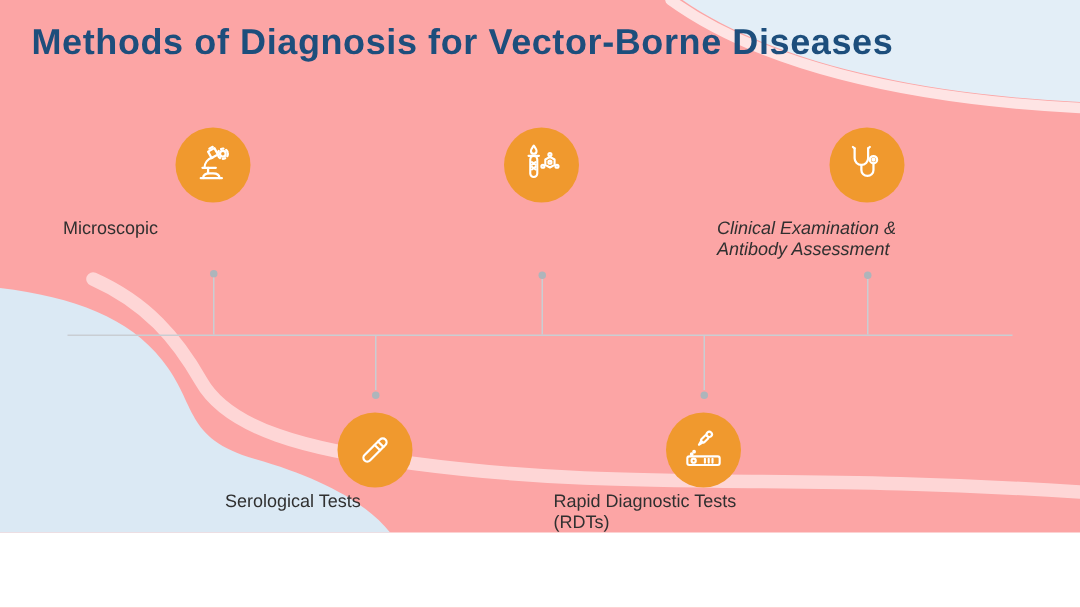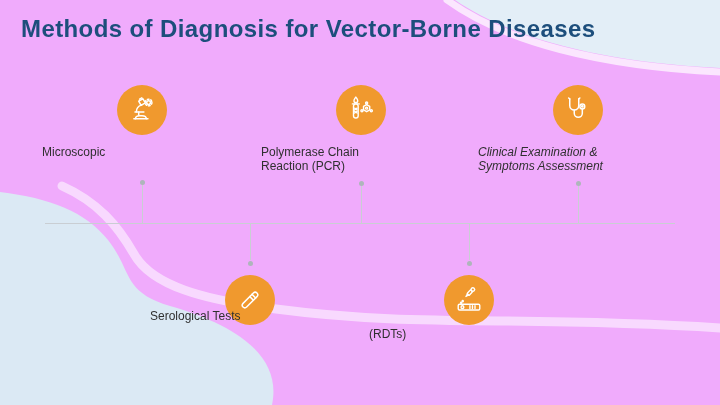--- a/index.html
+++ b/index.html
@@ -1,20 +1,20 @@
 <!DOCTYPE html>
 <html><head>
 <meta charset="utf-8">
 <style>
   * { margin:0; padding:0; box-sizing:border-box; }
   html,body { width:720px; height:405px; }
   body { font-family:"Liberation Sans", sans-serif; }
   .canvas {
-    position:relative; width:720px; height:405px;
-    background:#f0abfc; overflow:hidden;
+    position:relative; width:720px; height:355px;
+    background:#fca5a5; overflow:hidden;
   }
   .bg { position:absolute; left:0; top:0; }
   .title {
     position:absolute; left:21px; top:15px;
     font-size:24px; font-weight:700; color:#1D4E7C;
     letter-spacing:0.4px;
   }
   .hline {
     position:absolute; left:45px; top:223px; width:630px; height:1px;
     background:#C9CED3;
@@ -72,41 +72,37 @@
   <div class="dot" style="left:247.5px; top:260.5px;"></div>
   <div class="circle" style="left:225px; top:275px;">
     <svg width="30" height="30" viewBox="0 0 32 32" fill="none" stroke="#fff" stroke-width="1.6" stroke-linecap="round" stroke-linejoin="round">
       <g transform="rotate(45 16 16)">
         <rect x="13.3" y="5.5" width="5.4" height="21" rx="2.7"></rect>
         <path d="M13.3 10.2 h5.4"></path>
         <path d="M13.3 13.6 h5.4"></path>
       </g>
     </svg>
   </div>
-  <div class="label" style="left:150px; top:309px;">
+  <div class="label" style="left:150px; top:327px;">
     <div>Serological Tests</div>
   </div>
 
   <div class="circle" style="left:336px; top:85px;">
     <svg width="30" height="30" viewBox="0 0 32 32" fill="none" stroke="#fff" stroke-width="1.5" stroke-linecap="round" stroke-linejoin="round">
       <path d="M10.5 2.2 c-1.2,1.8 -2,2.7 -2,3.8 a2,2 0 0 0 4,0 c0,-1.1 -0.8,-2 -2,-3.8 z"></path>
       <rect x="8" y="9.5" width="5" height="15" rx="2.5"></rect>
       <path d="M6.8 9.5 H14.2"></path>
       <path d="M9.2 14 l2.6 1.8 M11.8 14 l-2.6 1.8 M9.2 17.4 l2.6 1.8 M11.8 17.4 l-2.6 1.8"></path>
       <polygon points="22,10.2 25.3,12.1 25.3,15.9 22,17.8 18.7,15.9 18.7,12.1"></polygon>
       <circle cx="22" cy="14" r="1.1"></circle>
       <circle cx="22" cy="8.6" r="1.1"></circle>
       <path d="M22 9.7 V10.2"></path>
       <circle cx="27" cy="16.9" r="1.1"></circle>
       <circle cx="17" cy="16.9" r="1.1"></circle>
     </svg>
-  </div>
-  <div class="label" style="left:261px; top:145px;">
-    <div>Polymerase Chain</div>
-    <div>Reaction (PCR)</div>
   </div>
   <div class="dot" style="left:358.5px; top:180.5px;"></div>
   <div class="vline" style="left:360.5px; top:186px; height:37px;"></div>
 
   <div class="vline" style="left:468.5px; top:224px; height:36px;"></div>
   <div class="dot" style="left:466.5px; top:260.5px;"></div>
   <div class="circle" style="left:444px; top:275px;">
     <svg width="30" height="30" viewBox="0 0 32 32" fill="none" stroke="#fff" stroke-width="1.5" stroke-linecap="round" stroke-linejoin="round">
       <g transform="rotate(45 16 9)">
         <circle cx="16" cy="3.2" r="1.9"></circle>
@@ -114,32 +110,33 @@
         <path d="M15.2 10.5 L16 13.6 L16.8 10.5"></path>
       </g>
       <circle cx="9.3" cy="17.2" r="0.6" fill="#fff"></circle>
       <circle cx="7.6" cy="19" r="0.6" fill="#fff"></circle>
       <rect x="4.5" y="20.5" width="23" height="6.2" rx="1.4"></rect>
       <circle cx="9" cy="23.6" r="1.5"></circle>
       <path d="M17 22.2 v2.8 M19.7 22.2 v2.8 M22.4 22.2 v2.8"></path>
     </svg>
   </div>
   <div class="label" style="left:369px; top:327px;">
+    <div>Rapid Diagnostic Tests</div>
     <div>(RDTs)</div>
   </div>
 
   <div class="circle" style="left:553px; top:85px;">
     <svg width="30" height="30" viewBox="0 0 32 32" fill="none" stroke="#fff" stroke-width="1.6" stroke-linecap="round" stroke-linejoin="round">
       <path d="M7.2 4.2 v7 a4.8,4.8 0 0 0 9.6,0 v-7"></path>
       <path d="M7.2 4.2 l-1.2 -1 M16.8 4.2 l1.2 -1"></path>
       <path d="M12 16.2 v3.3 a4.3,4.3 0 0 0 8.6,0 v-4.6"></path>
       <circle cx="20.6" cy="12.2" r="2.6"></circle>
       <circle cx="20.6" cy="12.2" r="0.7" fill="#fff"></circle>
     </svg>
   </div>
   <div class="label" style="left:478px; top:145px;font-style:italic;">
     <div>Clinical Examination &amp;</div>
-    <div>Symptoms Assessment</div>
+    <div>Antibody Assessment</div>
   </div>
   <div class="dot" style="left:575.5px; top:180.5px;"></div>
   <div class="vline" style="left:577.5px; top:186px; height:37px;"></div>
 
 </div>
 
 </body></html>

